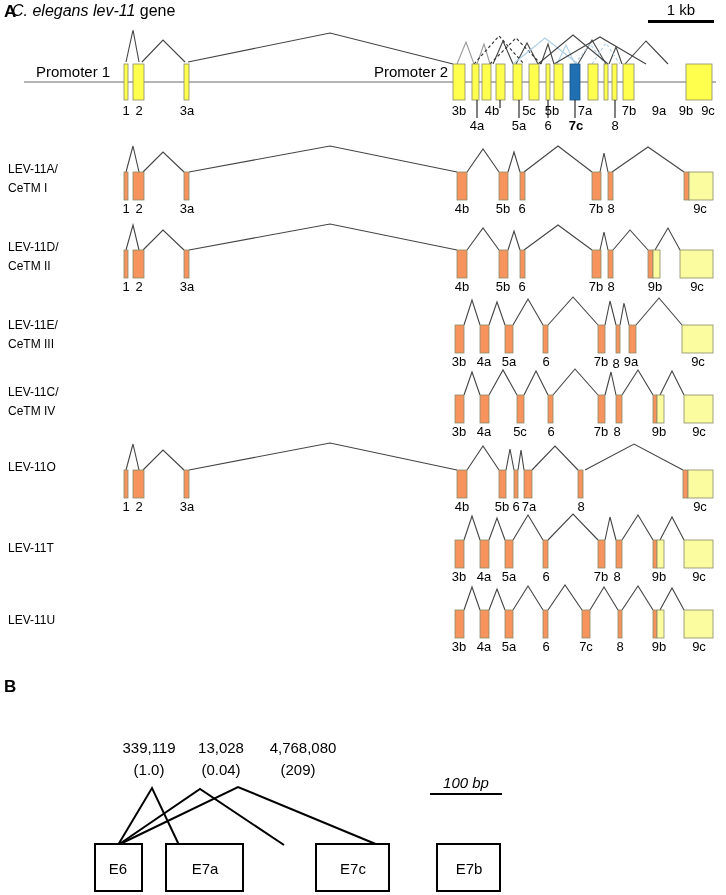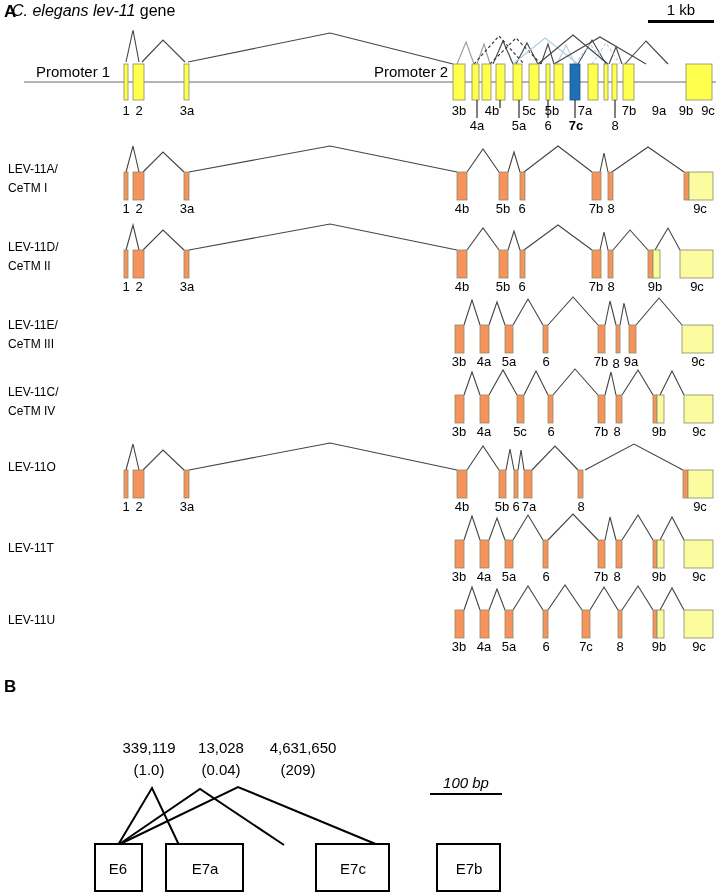--- a/index.html
+++ b/index.html
@@ -456,21 +456,21 @@
   <div class="exon-label" style="left:586px; top:640px;">7c</div>
   <div class="exon-label" style="left:620px; top:640px;">8</div>
   <div class="exon-label" style="left:659px; top:640px;">9b</div>
   <div class="exon-label" style="left:699px; top:640px;">9c</div>
 
   <div class="panel-letter" id="panelB-letter">B</div>
 
 
   <div class="b-number" style="left:149px; top:738px;">339,119</div>
   <div class="b-number" style="left:221px; top:738px;">13,028</div>
-  <div class="b-number" style="left:303px; top:738px;">4,631,650</div>
+  <div class="b-number" style="left:303px; top:738px;">4,768,080</div>
 
   <div class="b-number" style="left:149px; top:760px;">(1.0)</div>
   <div class="b-number" style="left:221px; top:760px;">(0.04)</div>
   <div class="b-number" style="left:298px; top:760px;">(209)</div>
 
   <div class="scalebar-wrap" id="scalebar-B">
     <div class="scalebar-label">100 bp</div>
     <div class="scalebar-line" style="height:2px;"></div>
   </div>
 

